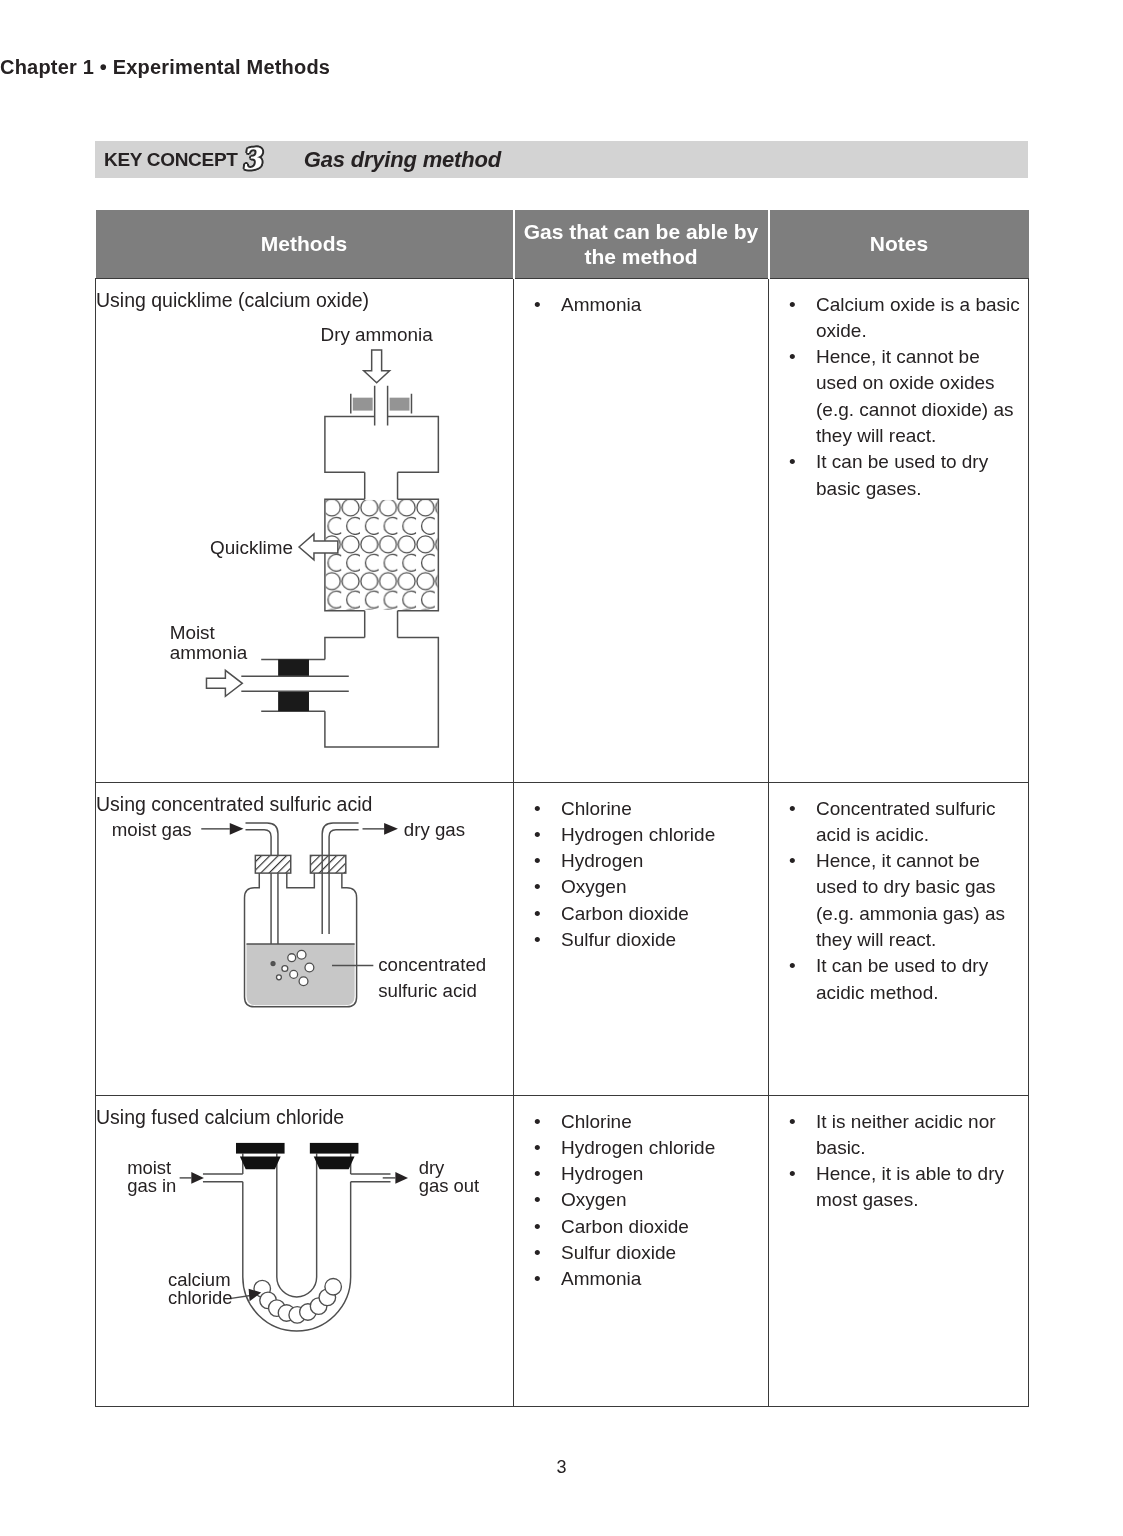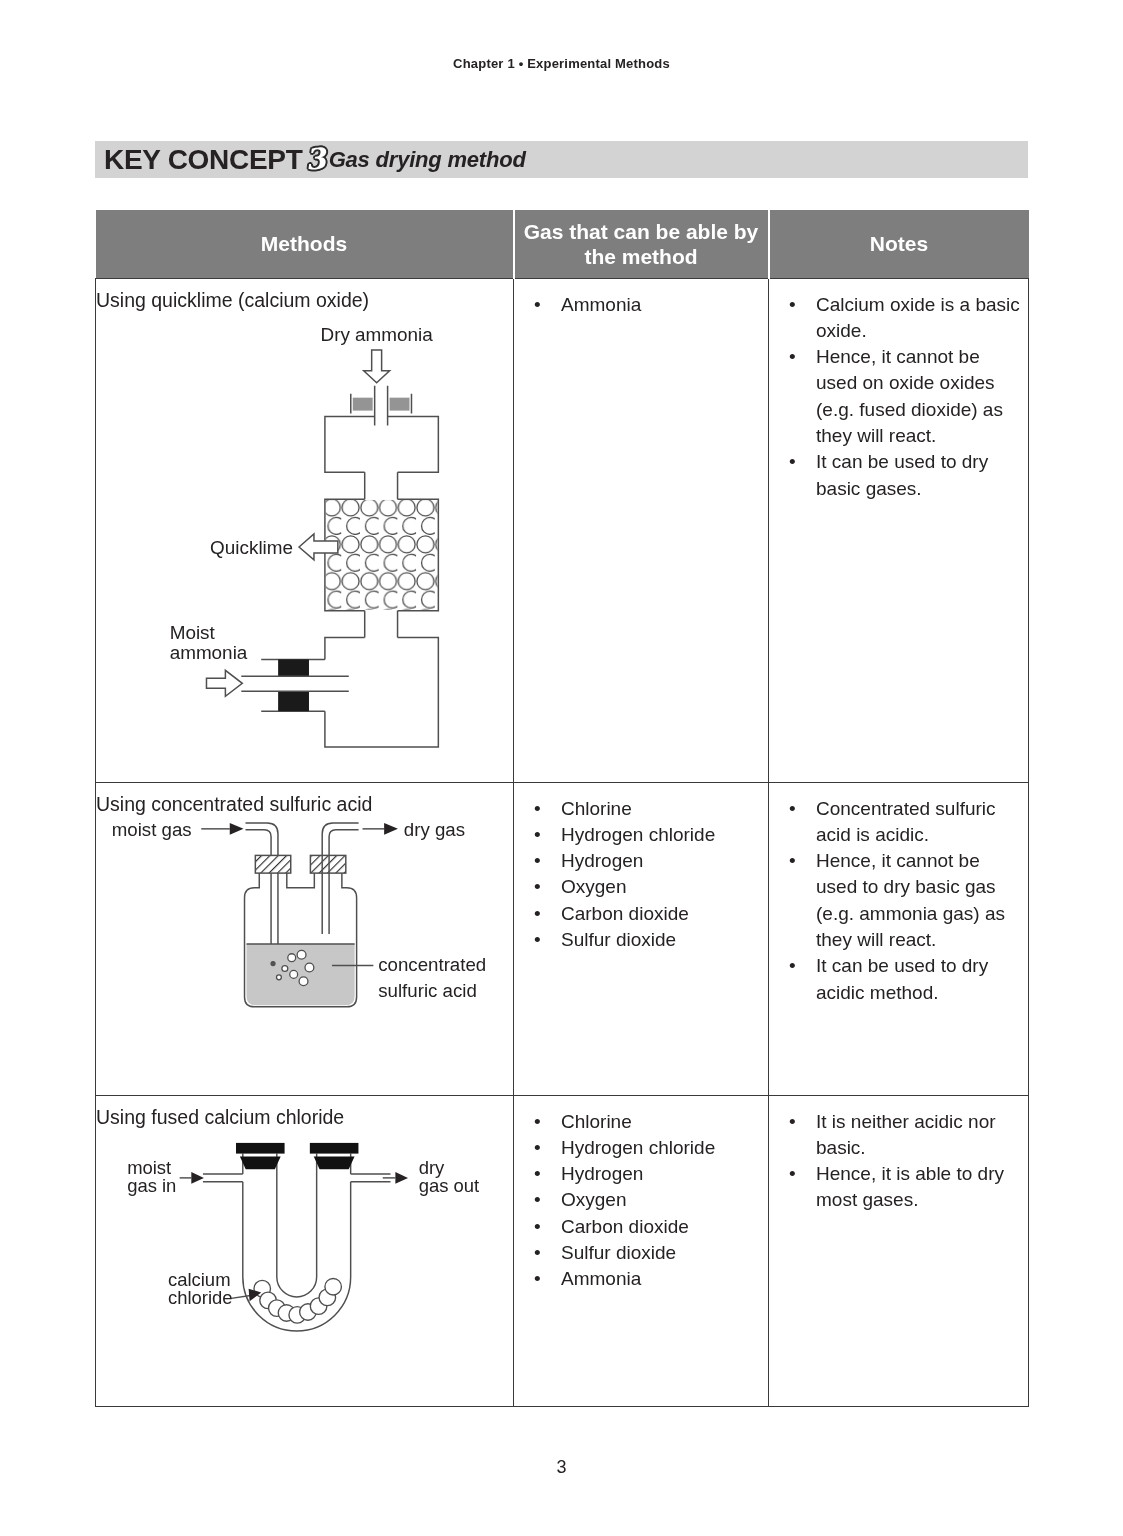--- a/index.html
+++ b/index.html
@@ -8,34 +8,34 @@
     --text:#262223;
     --table-border:#3a3a3a;
   }
   html,body{margin:0;padding:0;background:#fff;}
   .page{
     position:relative;width:1123px;height:1536px;background:#fff;overflow:hidden;
     font-family:"Liberation Sans","DejaVu Sans",sans-serif;color:var(--text);
   }
   .chapter-header{
     position:absolute;top:56px;left:0;width:100%;
-    text-align:center;font-weight:bold;font-size:13px;letter-spacing:.2px;
+    font-weight:bold;font-size:20px;letter-spacing:.2px;
   }
   .kc-banner{
     position:absolute;top:141px;left:95px;width:933px;height:37px;
     background:var(--banner-bg);display:flex;align-items:center;padding-left:9px;box-sizing:border-box;
   }
-  .kc-label{font-weight:bold;font-size:28px;letter-spacing:-0.3px;}
+  .kc-label{font-weight:bold;font-size:19px;letter-spacing:-0.3px;}
   .kc-number{
     font-family:"DejaVu Serif","Liberation Serif",serif;font-style:italic;font-weight:bold;
     font-size:29px;line-height:29px;color:#fff;margin-left:6px;transform:rotate(-3deg);
     text-shadow:-2px 0 #2c2c2c,2px 0 #2c2c2c,0 -2px #2c2c2c,0 2px #2c2c2c,
       -1.4px -1.4px #2c2c2c,1.4px 1.4px #2c2c2c,-1.4px 1.4px #2c2c2c,1.4px -1.4px #2c2c2c;
   }
-  .kc-title{font-weight:bold;font-style:italic;font-size:22px;letter-spacing:-0.2px;}
+  .kc-title{font-weight:bold;font-style:italic;font-size:22px;margin-left:40px;letter-spacing:-0.2px;}
   table.methods{
     position:absolute;top:210px;left:95px;width:933px;
     border-collapse:collapse;table-layout:fixed;
   }
   table.methods th{
     background:var(--header-bg);color:#fff;font-weight:bold;font-size:21px;
     padding:8px 6px;line-height:25px;vertical-align:middle;height:68px;box-sizing:border-box;
   }
   table.methods th + th{border-left:2.5px solid #fff;}
   table.methods td{
@@ -126,21 +126,21 @@
           </svg>
         </td>
         <td>
           <ul class="bullets">
               <li>Ammonia</li>
             </ul>
         </td>
         <td>
           <ul class="bullets">
               <li><span>Calcium oxide is a </span><b>basic oxide</b><span>.</span></li>
-              <li><span>Hence, it </span><b>cannot</b><span> be used on </span><b>oxide oxides</b><span> (e.g. fused dioxide) as they </span><b>will react</b><span>.</span></li>
+              <li><span>Hence, it </span><b>cannot</b><span> be used on </span><b>oxide oxides</b><span> (e.g. cannot dioxide) as they </span><b>will react</b><span>.</span></li>
               <li><span>It can be used to dry basic gases.</span></li>
             </ul>
         </td>
       </tr>
 
       <tr class="r2">
         <td class="method-cell">
           <div class="method-title">Using concentrated sulfuric acid</div>
           <svg class="diagram" width="413" height="241" viewBox="0 0 420 245">
             <defs>

